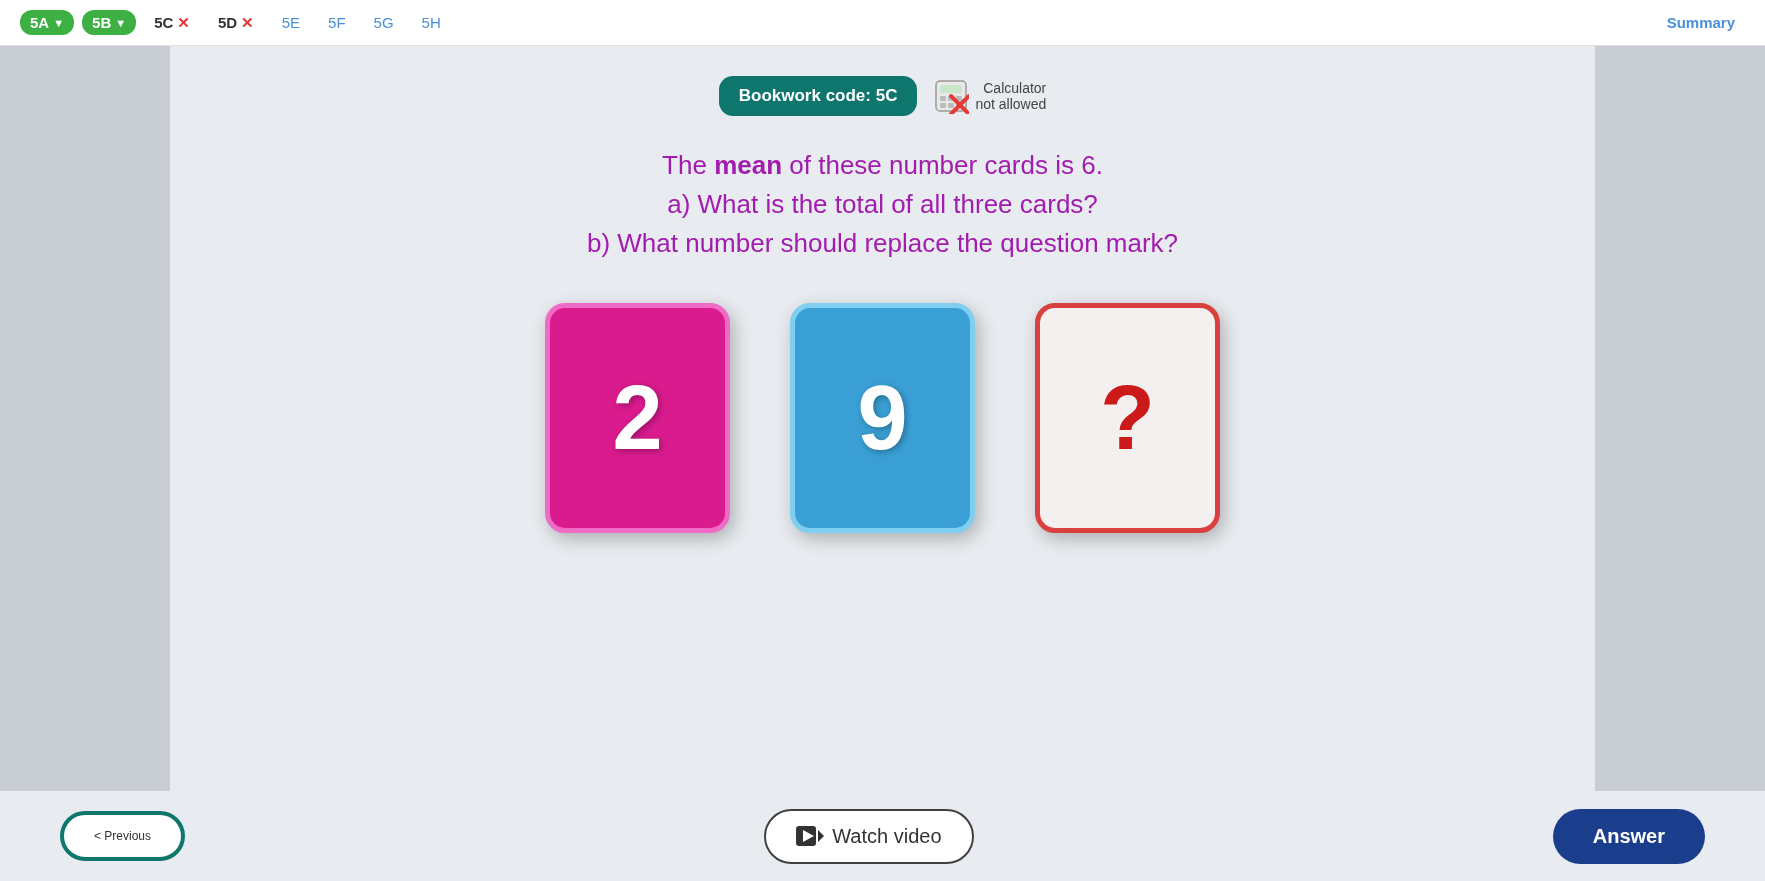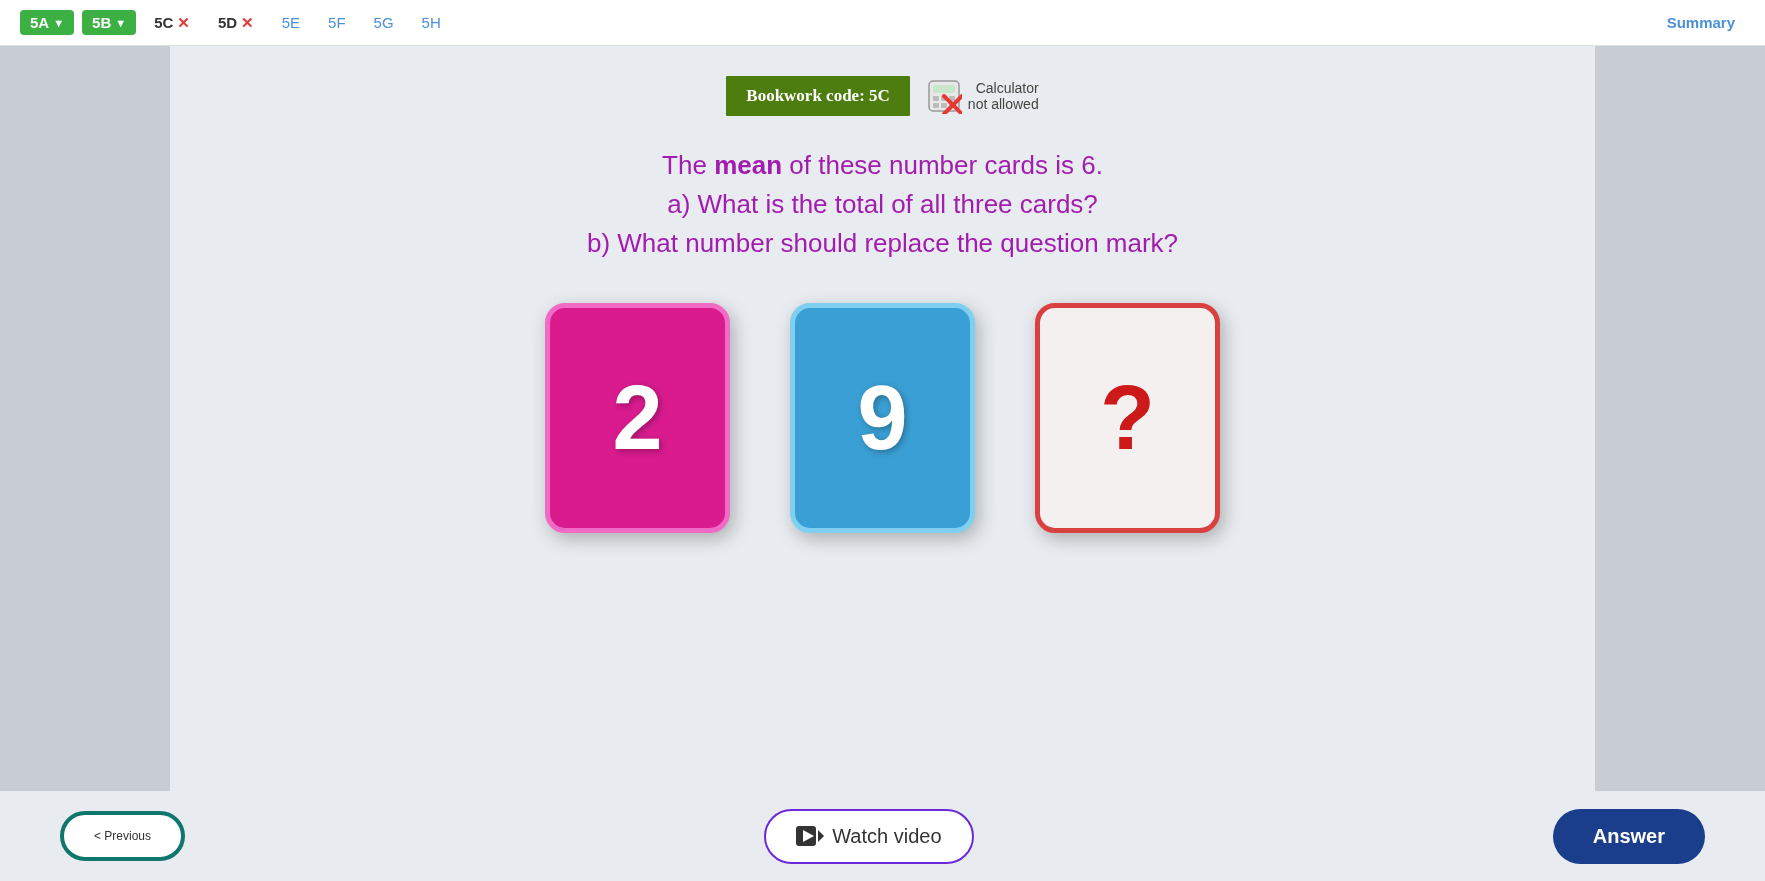--- a/index.html
+++ b/index.html
@@ -23,21 +23,21 @@
       padding: 0 20px;
       gap: 8px;
       border-bottom: 1px solid #e0e0e0;
     }
 
     .nav-tab {
       display: flex;
       align-items: center;
       gap: 4px;
       padding: 4px 10px;
-      border-radius: 4px;
+      border-radius: 12px;
       font-size: 15px;
       font-weight: bold;
       cursor: pointer;
     }
 
     .nav-tab.green {
       background: #3cb043;
       color: white;
     }
 
@@ -80,27 +80,26 @@
 
     
     .bookwork-area {
       display: flex;
       align-items: center;
       gap: 16px;
       margin-bottom: 30px;
     }
 
     .bookwork-badge {
-      background: #4d7c0f;
+      background: #0f766e;
       color: white;
       padding: 10px 20px;
-      border-radius: 1px;
+      border-radius: 14px;
       font-size: 17px;
       font-weight: bold;
-      font-family: Liberation Serif, serif;
     }
 
     .calculator-info {
       display: flex;
       align-items: center;
       gap: 6px;
       font-size: 14px;
       color: #444;
       text-align: right;
     }
@@ -194,21 +193,21 @@
       font-size: 12px;
       color: #333;
       cursor: pointer;
       display: flex;
       align-items: flex-start;
       gap: 6px;
     }
 
     .btn-watch-video {
       background: white;
-      border: 2px solid #6d28d9;
+      border: 2px solid #404040;
       border-radius: 30px;
       padding: 14px 30px;
       font-size: 20px;
       color: #333;
       cursor: pointer;
       display: flex;
       align-items: center;
       gap: 8px;
     }
 

